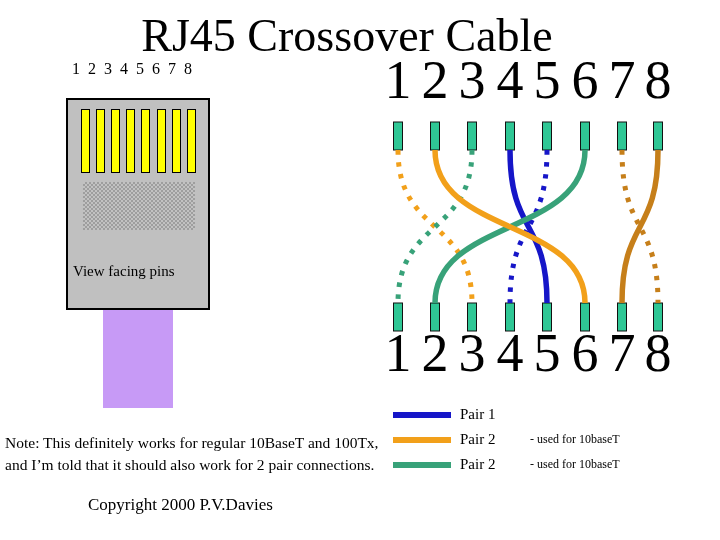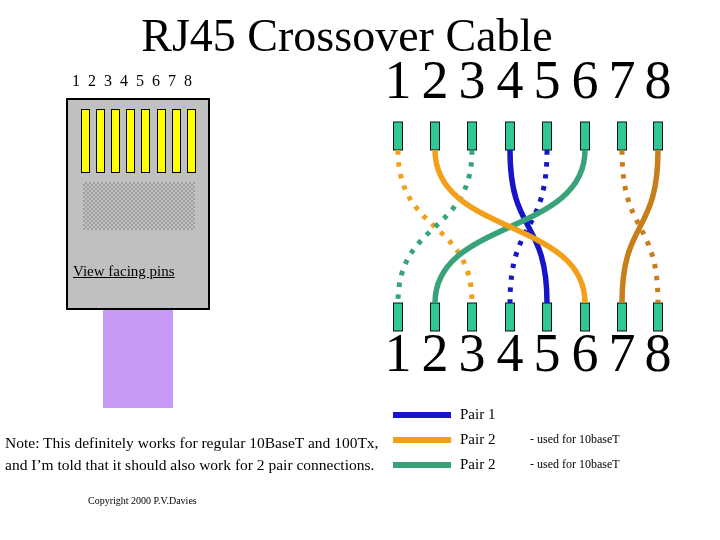--- a/index.html
+++ b/index.html
@@ -6,47 +6,47 @@
   .stage{
     position:relative;width:720px;height:540px;background:#ffffff;overflow:hidden;
     font-family:"Liberation Serif","DejaVu Serif",serif;color:#000;
   }
   .abs{position:absolute;}
   .title{
     left:0;top:4px;width:694px;text-align:center;
     font-size:46px;line-height:1.1;white-space:nowrap;margin-top:7px;
   }
   
-  .pin-row-label{left:72px;top:72px;font-size:16px;letter-spacing:2px;white-space:pre;}
+  .pin-row-label{left:72px;top:60px;font-size:16px;letter-spacing:2px;white-space:pre;}
   .connector-body{
     left:66px;top:98px;width:144px;height:212px;
     border:2px solid #000;box-sizing:border-box;
   }
   .connector-pin{position:absolute;top:9px;width:7px;height:62px;border:1px solid #000;box-sizing:content-box;}
   .dither{
     position:absolute;left:15px;top:82px;width:112px;height:48px;
     background-image:repeating-conic-gradient(#9e9e9e 0% 25%, #c2c2c2 0% 50%);
     background-size:4px 4px;
   }
-  .view-label{position:absolute;left:5px;top:163px;font-size:15px;white-space:nowrap;text-decoration:underline;}
+  .view-label{position:absolute;left:5px;top:163px;font-size:15px;white-space:nowrap;}
   .cable{left:103px;top:310px;width:70px;height:98px;}
   
   .num-row span{
     position:absolute;transform:translateX(-50%);
     font-size:54px;line-height:1;white-space:nowrap;
   }
   
   .legend{left:393px;top:402px;}
   .legend-row{display:flex;align-items:center;height:25px;}
   .legend-swatch{width:58px;height:6px;margin-right:9px;flex:0 0 auto;}
   .legend-label{font-size:15px;width:70px;white-space:nowrap;}
   .legend-note{font-size:12px;white-space:nowrap;}
   
   .note{left:5px;top:432px;font-size:15.5px;line-height:22px;white-space:nowrap;}
-  .copyright{left:88px;top:495px;font-size:10px;white-space:nowrap;}
+  .copyright{left:88px;top:495px;font-size:17px;white-space:nowrap;}
   svg.wires{position:absolute;left:0;top:0;pointer-events:none;}
 </style>
 </head>
 <body>
 
 <div class="stage">
 
   <div class="abs title">RJ45 Crossover Cable</div>
 
   <div class="abs pin-row-label">1 2 3 4 5 6 7 8</div>

